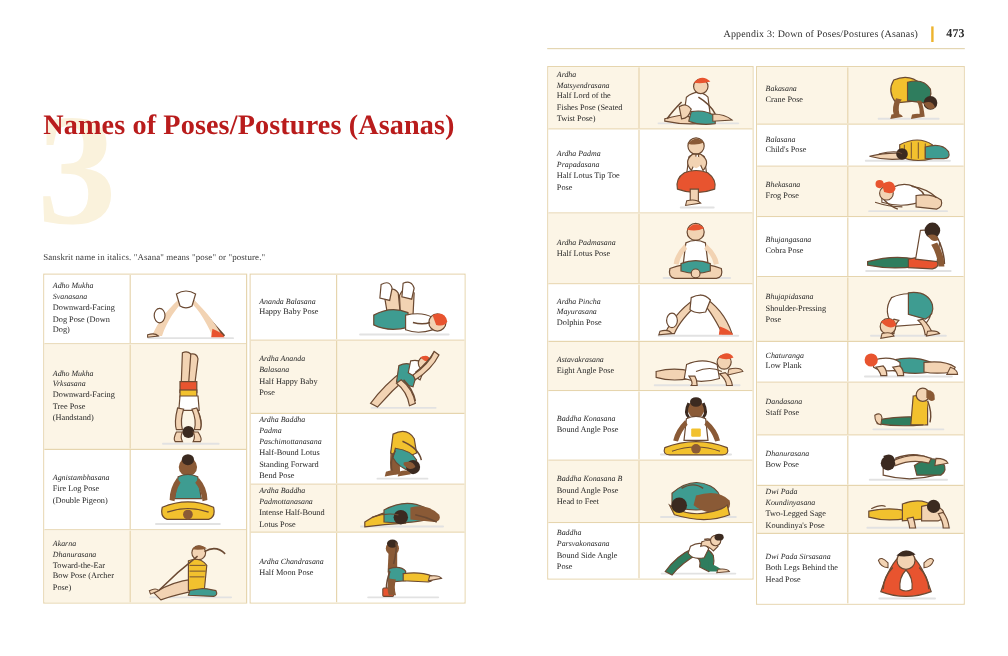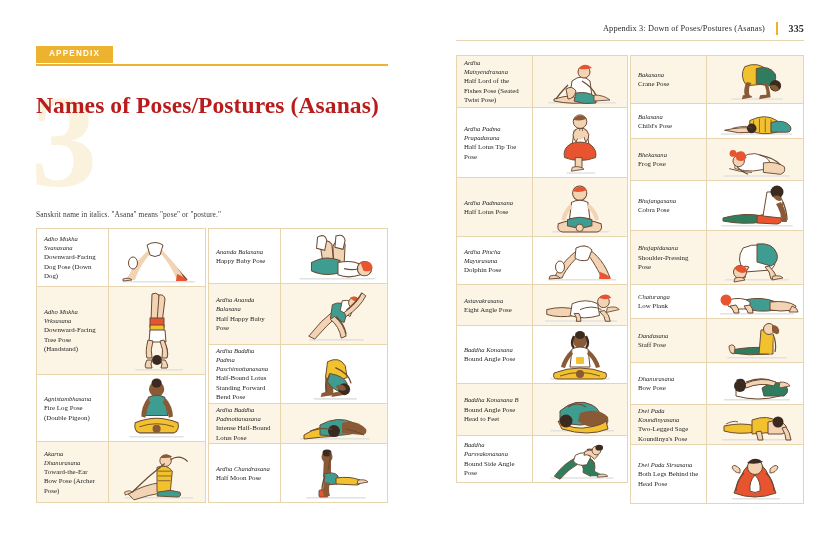--- a/index.html
+++ b/index.html
@@ -183,24 +183,20 @@
   #tbl-right-a { left: 36px;  top: 55px;  width: 172px; }
   #tbl-right-b { left: 210px; top: 55px;  width: 174px; }
 </style>
 </head>
 <body>
 
 <div class="spread">
 
   <div class="page page-left">
 
-    <div class="appendix-badge-row">
-      <div class="appendix-tab">APPENDIX</div>
-      <div class="appendix-rule"></div>
-    </div>
 
     <div class="big-numeral">3</div>
 
     <h1 class="page-title">Names of Poses/Postures (Asanas)</h1>
 
     <div class="note-line">Sanskrit name in italics. "Asana" means "pose" or "posture."</div>
 
     <div class="tbl" id="tbl-left-a">
         <div class="prow plain" style="height: 58px;">
           <div class="pname" style="width: 72px;">
@@ -387,21 +383,21 @@
           </div>
         </div>
       </div>
   </div>
 
   <div class="page page-right">
 
     <div class="running-head">
       <span class="rh-text">Appendix 3: Down of Poses/Postures (Asanas)</span>
       <span class="rh-divider"></span>
-      <span class="rh-page">335</span>
+      <span class="rh-page">473</span>
     </div>
     <div class="head-rule"></div>
 
     <div class="tbl" id="tbl-right-a">
         <div class="prow shade" style="height: 52px;">
           <div class="pname" style="width: 76px;">
             <div class="sanskrit">Ardha Matsyendrasana</div>
             <div class="english">Half Lord of the Fishes Pose (Seated Twist Pose)</div>
           </div>
           <div class="pfig">

